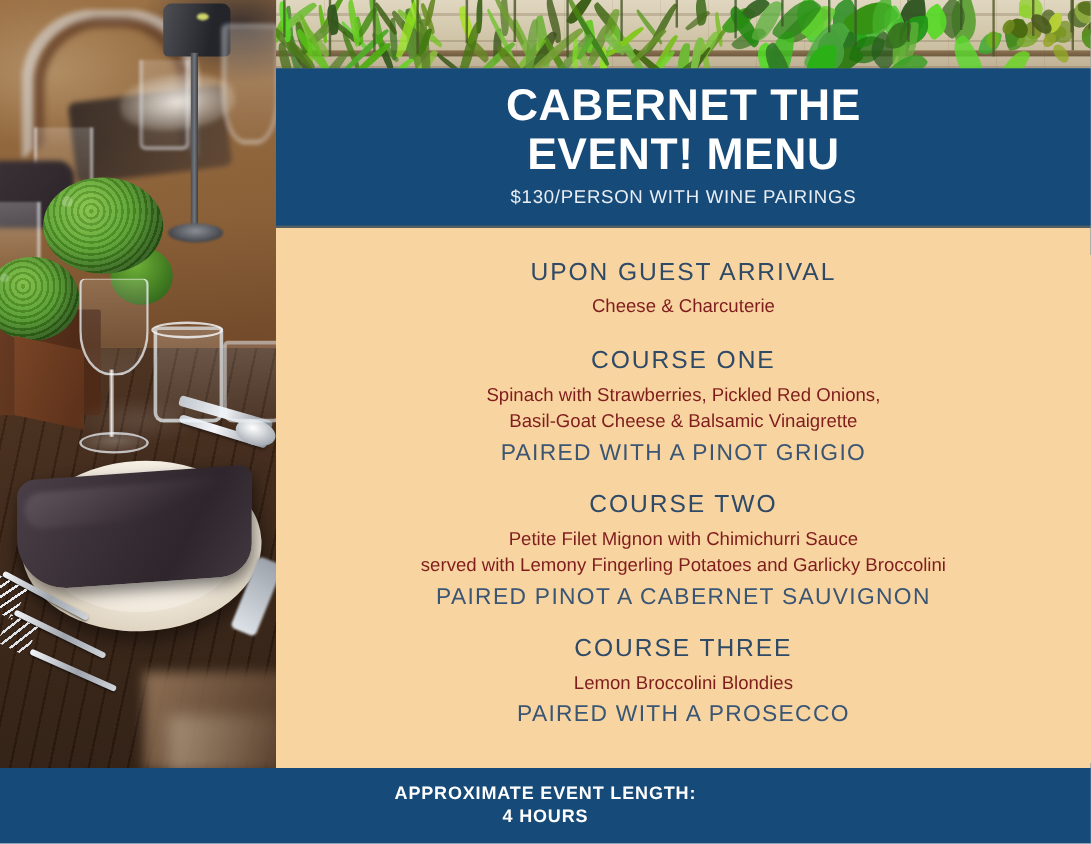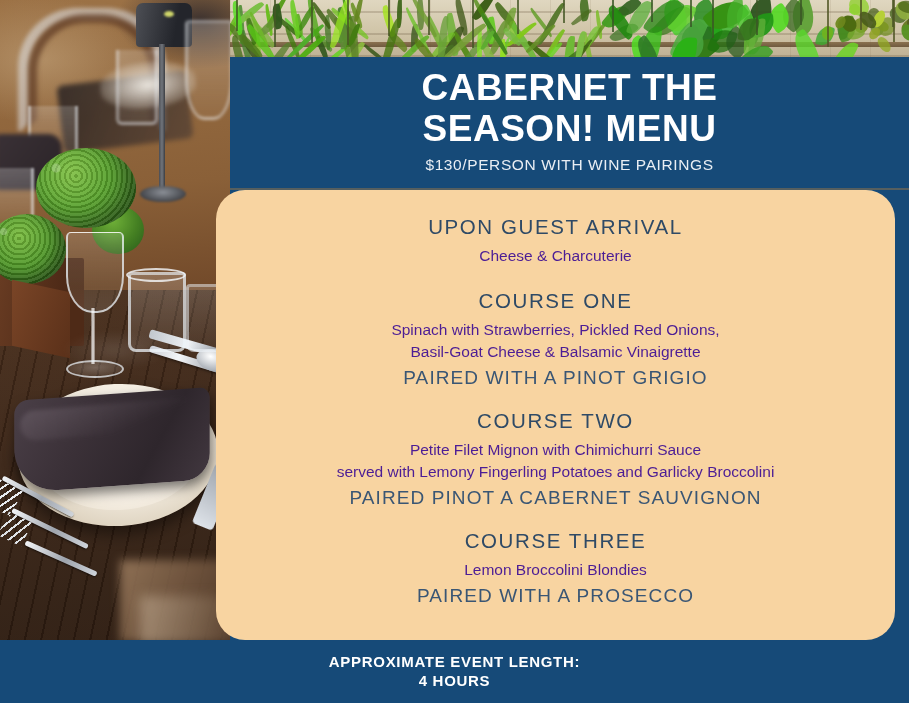--- a/index.html
+++ b/index.html
@@ -376,41 +376,40 @@
   .band-divider {
     position: absolute;
     left: 230px; top: 188px; width: 679px; height: 2px;
     background: #7a6a52;
     opacity: 0.65;
   }
 
   
   .menu-body {
     position: absolute;
-    left: 216px; top: 190px; width: 679px; height: 450px;
+    left: 230px; top: 190px; width: 679px; height: 450px;
     background: #f8d4a1;
     box-sizing: border-box;
     padding: 24px 16px 0;
     text-align: center;
     color: #2f4a66;
-    border-radius: 29px;
   }
   .course { margin: 0 0 0 0; }
   .course + .course { margin-top: 21px; }
   .course-title {
     font-size: 20.5px;
     letter-spacing: 1.6px;
     line-height: 26px;
     color: #2f4a66;
   }
   .course-desc {
     font-size: 15.5px;
     line-height: 22px;
     margin-top: 5px;
-    color: #4c1d95;
+    color: #7f1d1d;
   }
   .course-pairing {
     font-size: 19px;
     letter-spacing: 1.1px;
     line-height: 18px;
     margin-top: 6px;
     color: #3a5674;
   }
 
   
@@ -670,21 +669,21 @@
         <div style="position: absolute; left: 662.625px; top: -4px; width: 2px; height: 45.9582px; background: rgb(81, 86, 37); opacity: 0.8;"></div>
         <div class="leafy" style="left: 672.403px; top: 24.0453px; width: 13.2428px; height: 17.1952px; transform: rotate(-27.9deg); background: rgb(86, 145, 33); opacity: 0.96; border-radius: 50%;"></div>
         <div class="leafy" style="left: 679.584px; top: 3.47843px; width: 16.8038px; height: 16.9966px; transform: rotate(22.9deg); background: rgb(76, 104, 39); opacity: 0.75; border-radius: 50%;"></div>
         <div style="position: absolute; left: 662px; top: -4px; width: 2px; height: 31.4323px; background: rgb(75, 86, 37); opacity: 0.8;"></div>
       </div>
   </div>
 
   <div class="header-band">
     <div class="header-title">
       <div>CABERNET THE</div>
-      <div>SEASON! MENU</div>
+      <div>EVENT! MENU</div>
     </div>
     <div class="header-prices">
       <div>$130/PERSON WITH WINE PAIRINGS</div>
     </div>
   </div>
 
   <div class="band-divider"></div>
 
   <div class="menu-body">
 

